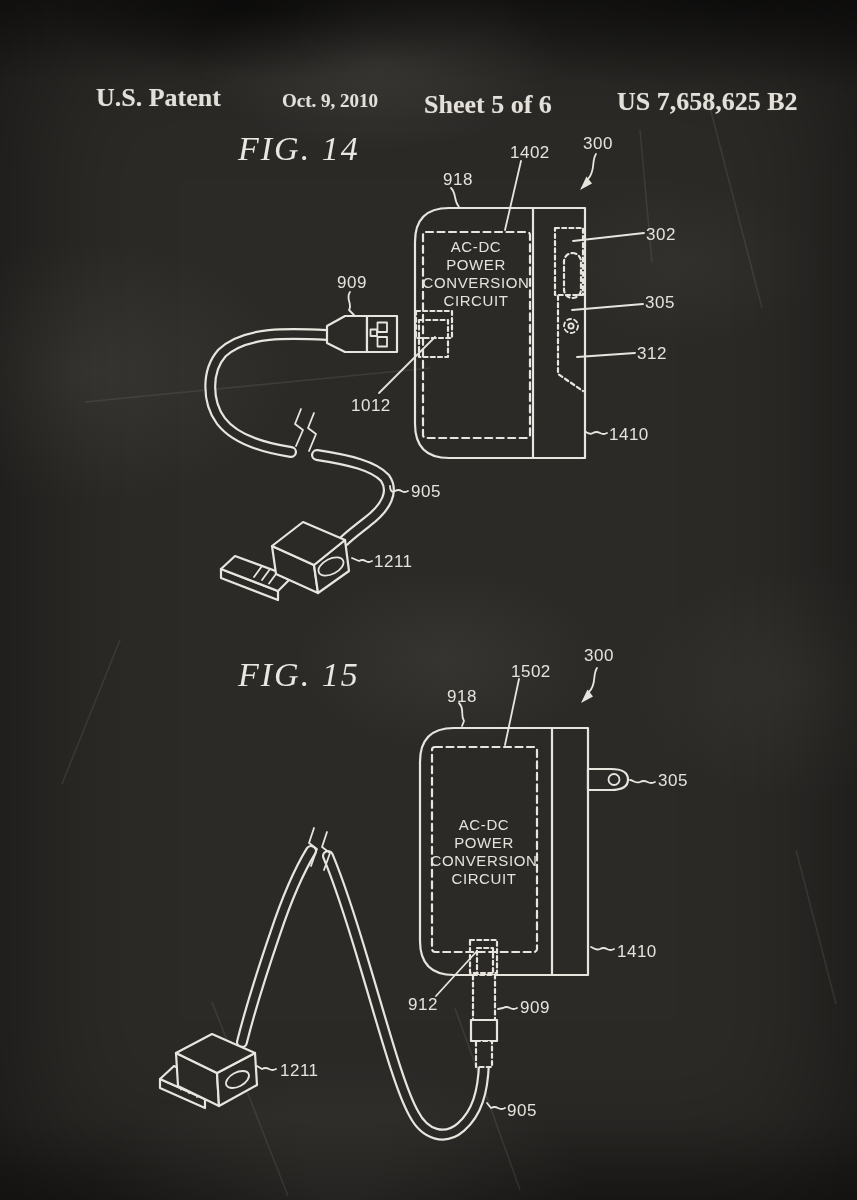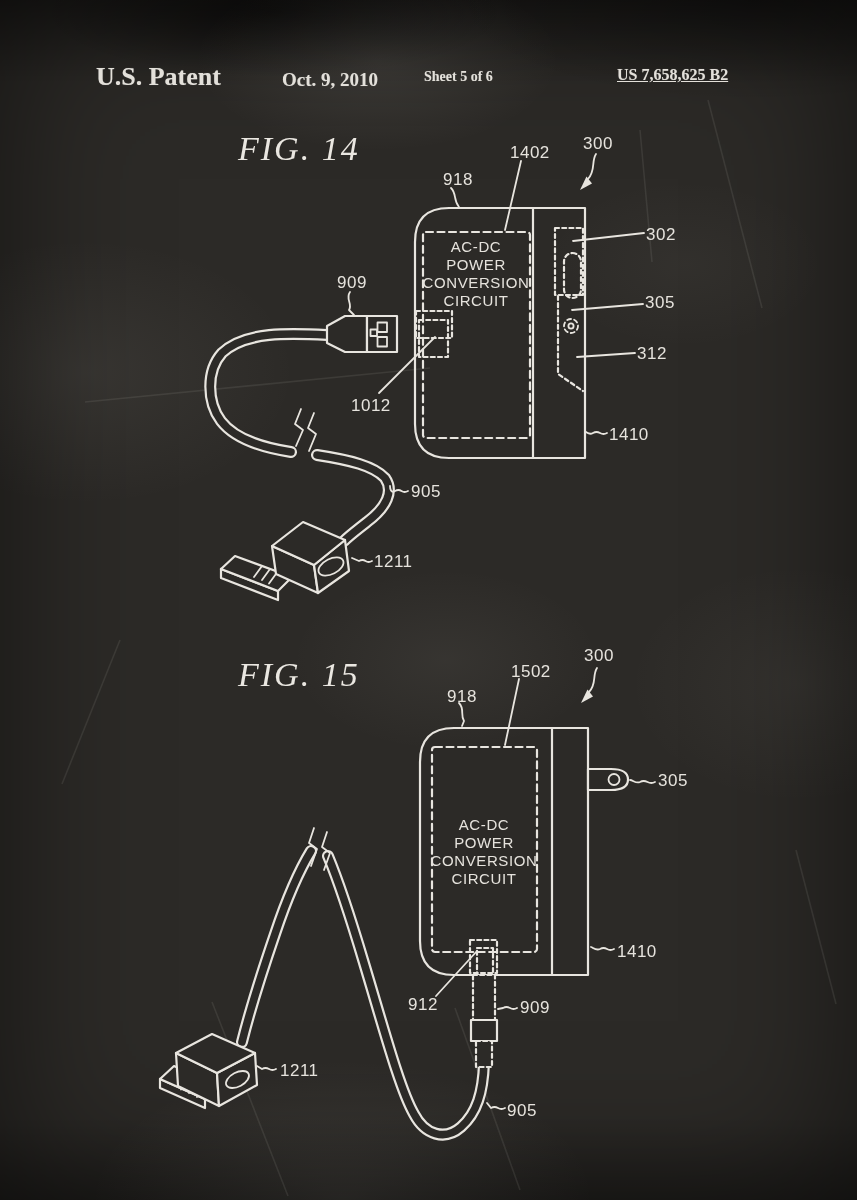--- a/index.html
+++ b/index.html
@@ -13,25 +13,25 @@
       radial-gradient(ellipse 360px 200px at 40% 100%, rgba(222,217,207,0.10), transparent 70%),
       radial-gradient(ellipse 240px 170px at 93% 57%, rgba(222,217,207,0.05), transparent 70%),
       radial-gradient(ellipse 200px 120px at 80% 22%, rgba(222,217,207,0.04), transparent 70%),
       radial-gradient(ellipse 320px 90px at 32% 1%, rgba(0,0,0,0.50), transparent 72%),
       radial-gradient(ellipse 420px 140px at 88% 0%, rgba(0,0,0,0.32), transparent 72%),
       linear-gradient(180deg, rgba(0,0,0,0.38), rgba(0,0,0,0) 7%, rgba(0,0,0,0) 93%, rgba(0,0,0,0.28));
     box-shadow:inset 0 0 150px rgba(0,0,0,0.55);
     font-family:"Liberation Serif",serif;
   }
   .hdr{position:absolute;color:#e3e0da;font-weight:bold;white-space:nowrap;
-       text-shadow:0 0 1px rgba(255,255,255,0.28);}
+       text-shadow:0 0 1px rgba(255,255,255,0.28);margin-top:21px;}
   .h-patent{left:96px;top:62px;font-size:26px;}
   .h-date{left:282px;top:69px;font-size:19px;}
-  .h-sheet{left:424px;top:69px;font-size:14px;}
-  .h-number{left:617px;top:66px;font-size:16px;text-decoration:underline;}
+  .h-sheet{left:424px;top:69px;font-size:26px;}
+  .h-number{left:617px;top:66px;font-size:26px;}
   svg.drawing{position:absolute;left:0;top:0;}
   .chalk{fill:none;stroke:#e8e5df;stroke-width:2.2;stroke-linecap:round;stroke-linejoin:round;}
   .fillbg{fill:#2c2a27;}
   .dash{stroke-dasharray:7 4.5;}
   .dashsm{stroke-dasharray:4 3.2;}
   .thin{stroke-width:1.8;}
   .cable{fill:none;stroke:#e8e5df;stroke-width:12;stroke-linecap:round;}
   .cablein{fill:none;stroke:#2c2a27;stroke-width:7.6;stroke-linecap:round;}
   .num{fill:#e6e3dd;font-family:"Liberation Sans",sans-serif;font-size:17px;letter-spacing:0.5px;}
   .ctext{fill:#e6e3dd;font-family:"Liberation Sans",sans-serif;font-size:15px;letter-spacing:0.6px;text-anchor:middle;}

